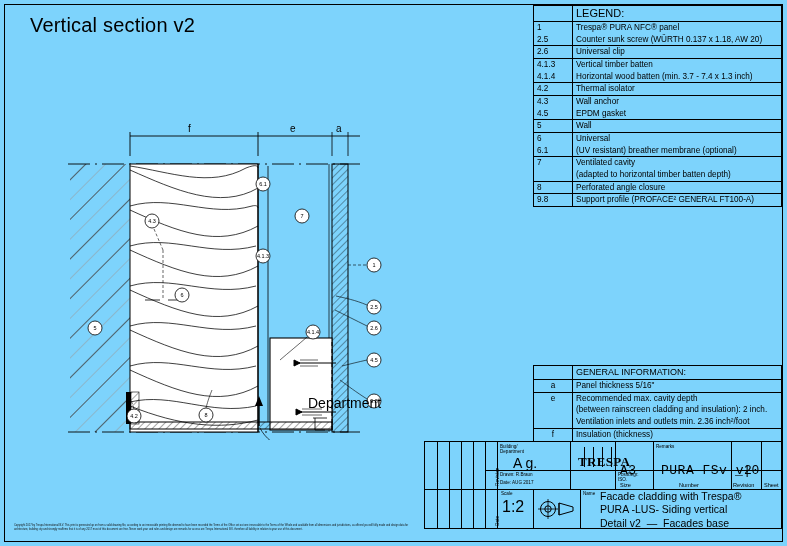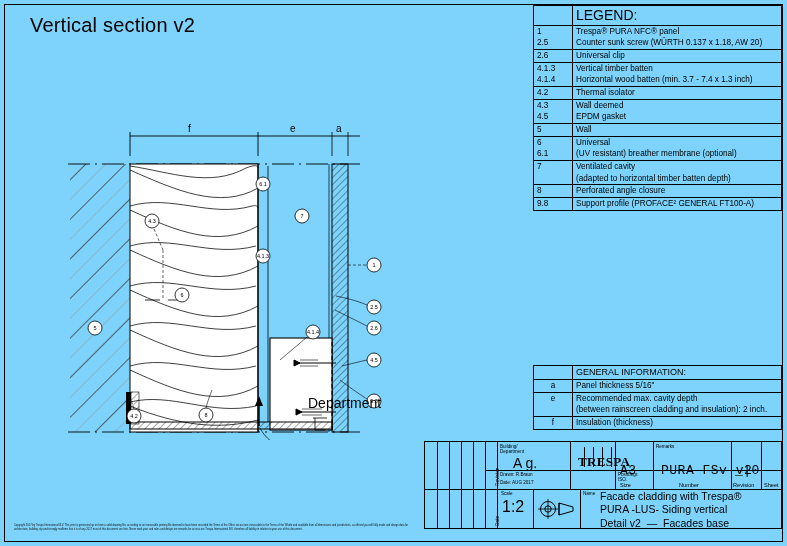--- a/index.html
+++ b/index.html
@@ -14,21 +14,21 @@
 
   .page-title{position:absolute;left:30px;top:14px;font-size:20px;letter-spacing:.2px;}
 
   
   .legend{position:absolute;left:533px;top:5px;width:249px;border-collapse:collapse;
           font-size:8.2px;}
   .legend td{border:1px solid #000;padding:1px 3px 1px 3px;vertical-align:top;
              line-height:1.18;}
   .legend td.k{width:32px;border-right:1px solid #000;}
   .legend td.v{}
-  .legend tr.hdr td{font-size:14px;}
+  .legend tr.hdr td{font-size:11px;}
   .legend td.nb-top{border-top:none;}
   .legend td.nb-bot{border-bottom:none;}
 
   
   .geninfo{position:absolute;left:533px;top:365px;width:249px;border-collapse:collapse;
            font-size:8.2px;}
   .geninfo td{border:1px solid #000;padding:1px 3px;vertical-align:top;line-height:1.2;}
   .geninfo td.k{width:32px;text-align:center;}
   .geninfo tr.hdr td{font-size:9px;}
   .geninfo td.nb-bot{border-bottom:none;}
@@ -94,21 +94,21 @@
     <tr>
       <td class="k nb-top">4.1.4</td>
       <td class="v nb-top">Horizontal wood batten (min. 3.7 - 7.4 x 1.3 inch)</td>
     </tr>
     <tr>
       <td class="k">4.2</td>
       <td class="v">Thermal isolator</td>
     </tr>
     <tr>
       <td class="k nb-bot">4.3</td>
-      <td class="v nb-bot">Wall deemed</td>
+      <td class="v nb-bot">Wall anchor</td>
     </tr>
     <tr>
       <td class="k nb-top">4.5</td>
       <td class="v nb-top">EPDM gasket</td>
     </tr>
     <tr>
       <td class="k">5</td>
       <td class="v">Wall</td>
     </tr>
     <tr>
@@ -148,20 +148,24 @@
       <td class="k">a</td>
       <td>Panel thickness 5/16"</td>
     </tr>
     <tr>
       <td class="k nb-bot">e</td>
       <td class="nb-bot">Recommended max. cavity depth</td>
     </tr>
     <tr>
       <td class="k nb-top nb-bot"></td>
       <td class="nb-top nb-bot">(between rainscreen cladding and insulation): 2 inch.</td>
+    </tr>
+    <tr>
+      <td class="k nb-top"></td>
+      <td class="nb-top">Ventilation inlets and outlets min. 2.36 inch²/foot</td>
     </tr>
     <tr>
       <td class="k">f</td>
       <td>Insulation (thickness)</td>
     </tr>
   </tbody>
     </table>
 
   <div class="tblock">
 

